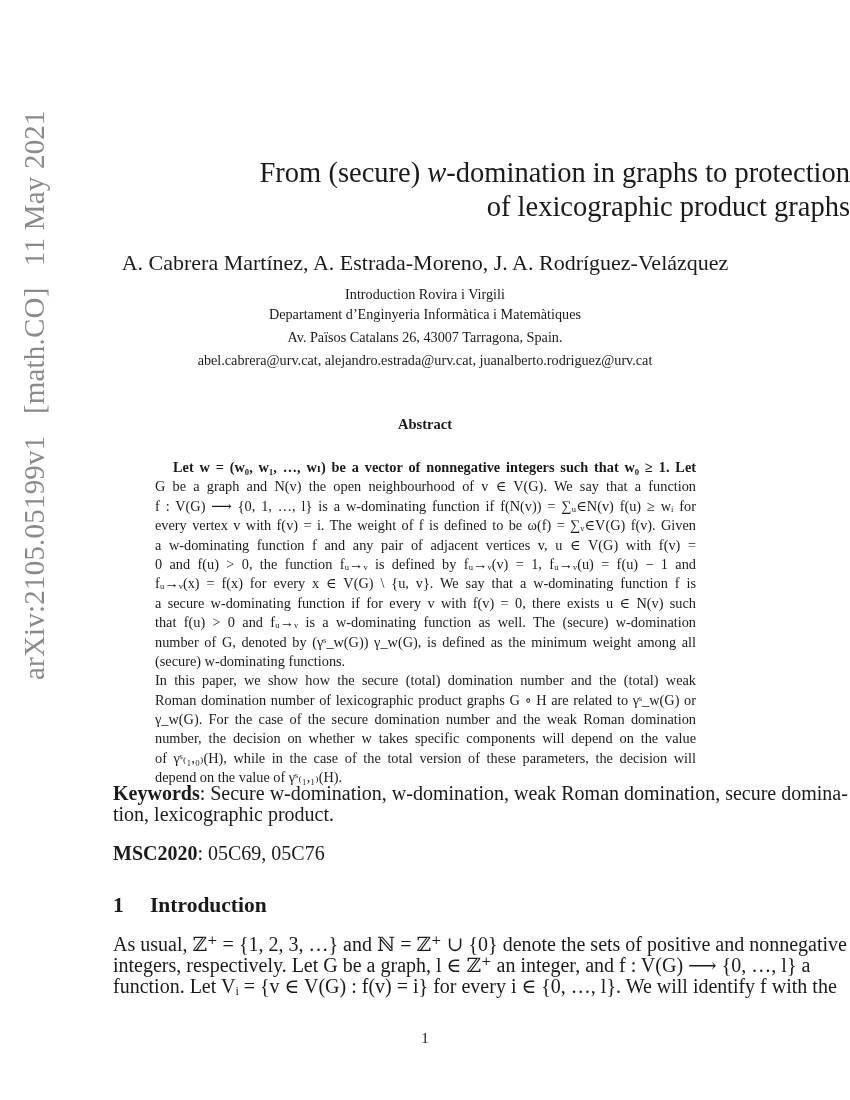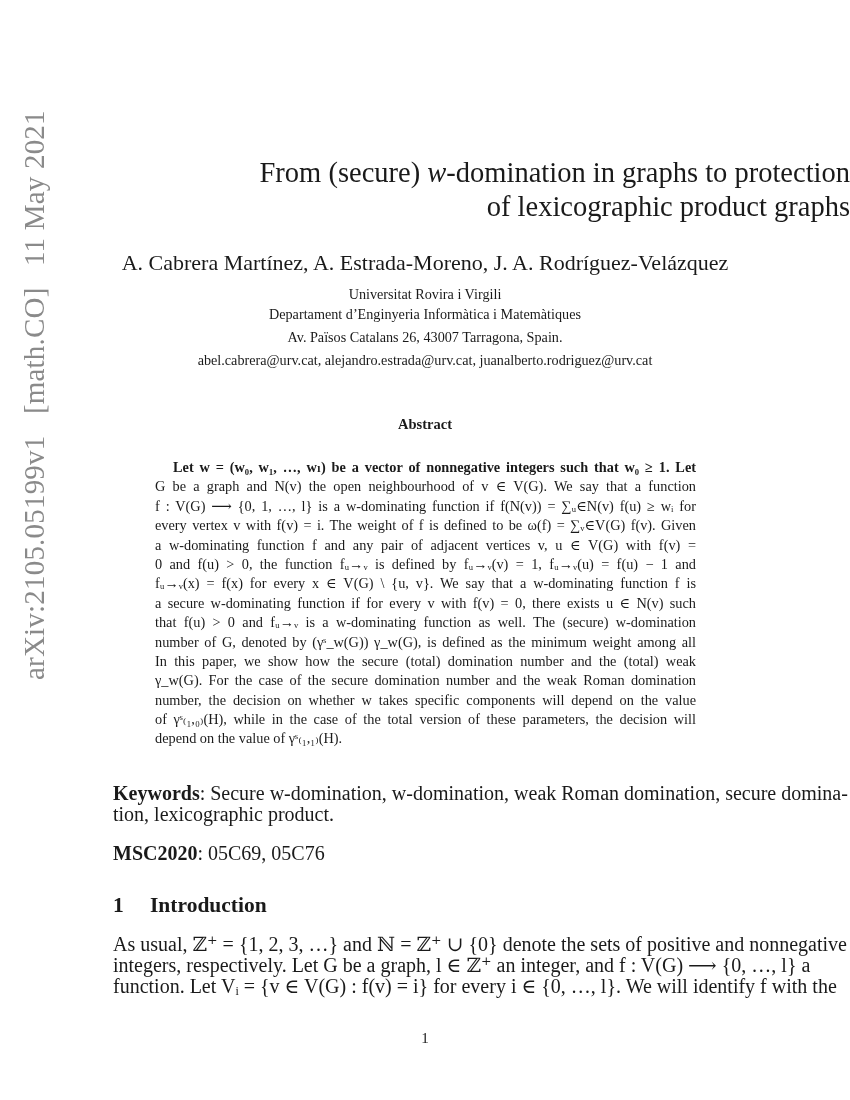--- a/index.html
+++ b/index.html
@@ -42,39 +42,41 @@
     <span>[math.CO]</span>
     <span>11 May 2021</span>
   </div>
 
   <div class="title">
     <span class="line"><span>From (secure) </span><i>w</i><span>-domination in graphs to protection</span></span>
     <span class="line">of lexicographic product graphs</span>
   </div>
 
   <div class="center authors">A. Cabrera Martínez, A. Estrada-Moreno, J. A. Rodríguez-Velázquez</div>
-  <div class="center aff aff1">Universitat Rovira i Virgili</div>
+  <div class="center aff aff1">Introduction Rovira i Virgili</div>
   <div class="center aff aff2">Departament d’Enginyeria Informàtica i Matemàtiques</div>
   <div class="center aff aff3">Av. Països Catalans 26, 43007 Tarragona, Spain.</div>
   <div class="center aff aff4">abel.cabrera@urv.cat, alejandro.estrada@urv.cat, juanalberto.rodriguez@urv.cat</div>
 
   <div class="center abs-head">Abstract</div>
 
   <div class="abs" style="top:458px;">
     <span class="line-j indent">Let w = (w₀, w₁, …, wₗ) be a vector of nonnegative integers such that w₀ ≥ 1. Let</span>
     <span class="line-j">G be a graph and N(v) the open neighbourhood of v ∈ V(G). We say that a function</span>
     <span class="line-j">f : V(G) ⟶ {0, 1, …, l} is a w-dominating function if f(N(v)) = ∑ᵤ∈N(v) f(u) ≥ wᵢ for</span>
     <span class="line-j">every vertex v with f(v) = i. The weight of f is defined to be ω(f) = ∑ᵥ∈V(G) f(v). Given</span>
     <span class="line-j">a w-dominating function f and any pair of adjacent vertices v, u ∈ V(G) with f(v) =</span>
     <span class="line-j">0 and f(u) &gt; 0, the function fᵤ→ᵥ is defined by fᵤ→ᵥ(v) = 1, fᵤ→ᵥ(u) = f(u) − 1 and</span>
     <span class="line-j">fᵤ→ᵥ(x) = f(x) for every x ∈ V(G) \ {u, v}. We say that a w-dominating function f is</span>
     <span class="line-j">a secure w-dominating function if for every v with f(v) = 0, there exists u ∈ N(v) such</span>
     <span class="line-j">that f(u) &gt; 0 and fᵤ→ᵥ is a w-dominating function as well. The (secure) w-domination</span>
     <span class="line-j">number of G, denoted by (γˢ_w(G)) γ_w(G), is defined as the minimum weight among all</span>
+    <span class="line-l">(secure) w-dominating functions.</span>
     <span class="line-j">In this paper, we show how the secure (total) domination number and the (total) weak</span>
+    <span class="line-j">Roman domination number of lexicographic product graphs G ∘ H are related to γˢ_w(G) or</span>
     <span class="line-j">γ_w(G). For the case of the secure domination number and the weak Roman domination</span>
     <span class="line-j">number, the decision on whether w takes specific components will depend on the value</span>
     <span class="line-j">of γˢ₍₁,₀₎(H), while in the case of the total version of these parameters, the decision will</span>
     <span class="line-l">depend on the value of γˢ₍₁,₁₎(H).</span>
   </div>
 
   <div class="body kw">
     <span class="line-j"><b>Keywords</b><span>: Secure w-domination, w-domination, weak Roman domination, secure domina-</span></span>
     <span class="line-l">tion, lexicographic product.</span>
   </div>

